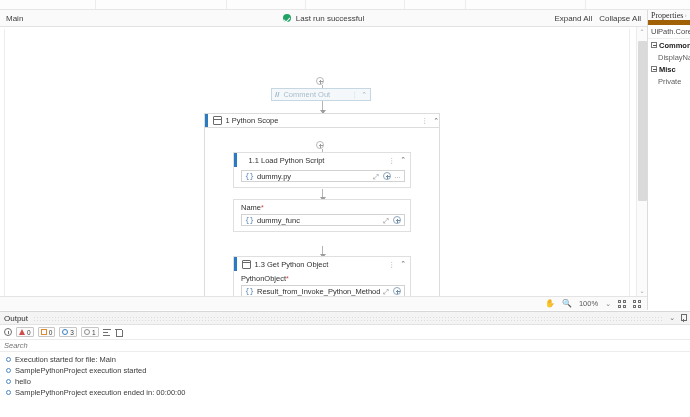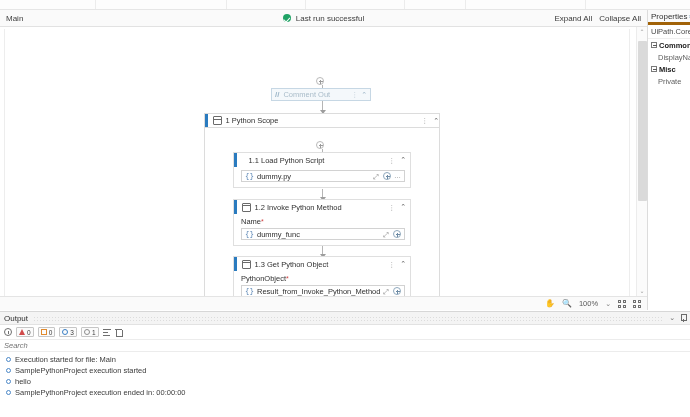--- a/index.html
+++ b/index.html
@@ -130,22 +130,22 @@
   .dstatus { height: 14px; flex: 0 0 14px; background: #fafafa; border-top: 1px solid #e4e4e4;
              display: flex; align-items: center; justify-content: flex-end; gap: 7px; padding: 0 6px; }
   .dstatus .zi { font-size: 7.5px; color: #5a5a5a; }
   .sq4 { width: 8px; height: 8px; position: relative; }
   .sq4 i { position: absolute; width: 3px; height: 3px; border: 1px solid #6f6f6f; }
   .sq4 i:nth-child(1){left:0;top:0} .sq4 i:nth-child(2){right:0;top:0}
   .sq4 i:nth-child(3){left:0;bottom:0} .sq4 i:nth-child(4){right:0;bottom:0}
 
   
   .props { width: 42px; height: 300px; background: #fff; display: flex; flex-direction: column; }
-  .props-hd { height: 15px; background: #fafafa; border-bottom: 3px solid #a16207;
-              display: flex; align-items: center; padding: 0 3px; gap: 1px; }
+  .props-hd { height: 15px; background: #fafafa; border-bottom: 5px solid #a16207;
+              display: flex; align-items: center; padding: 0 3px; gap: 1px; font-family: Liberation Serif, serif; }
   .props-hd b { font-size: 8px; font-weight: normal; color: #303030; }
   .props-type { font-size: 7.5px; color: #4a4a4a; padding: 2px 3px;
                 border-bottom: 1px solid #efefef; white-space: nowrap; overflow: hidden; }
   .prop-grp { display: flex; align-items: center; gap: 2px; padding: 1.5px 3px; }
   .exp { width: 6px; height: 6px; border: 1px solid #7a7a7a; position: relative; flex: 0 0 6px; }
   .exp::before { content: ""; position: absolute; left: 1px; top: 2px; width: 4px; height: 1px;
                  background: #5a5a5a; }
   .prop-grp b { font-size: 7.5px; color: #202020; }
   .prop-row { font-size: 7.5px; color: #5f5f5f; padding: 1.5px 3px 1.5px 10px;
               white-space: nowrap; overflow: hidden; }
@@ -301,29 +301,20 @@
                   <span class="ic-ellip">…</span>
                 </span>
               </div>
             </div>
           </div>
           <div class="node" style="left:322px; top:162px; height:11px;">
             <div class="conn arrow" style="height:11px;"></div>
           </div>
 
           <div class="node card" style="left:233px; top:172px; width:178px;">
-            <div class="card-hd">
-              <div class="accent"></div>
-              <div class="ic ic-card"></div>
-              <div class="card-title">1.2 Invoke Python Method</div>
-              <div class="hd-right">
-                <span class="kebab">⋮</span>
-                <span class="chev">⌃</span>
-              </div>
-            </div>
             <div class="card-body">
               <div class="field-lbl">
                 <span>Name</span><span class="req">*</span>
               </div>
               <div class="valbox">
                 <span class="braces">{}</span>
                 <span class="valtxt">dummy_func</span>
                 <span class="val-right">
                   <span class="ic-expand">⤢</span>
                   <span class="ic-plus-c"></span>

